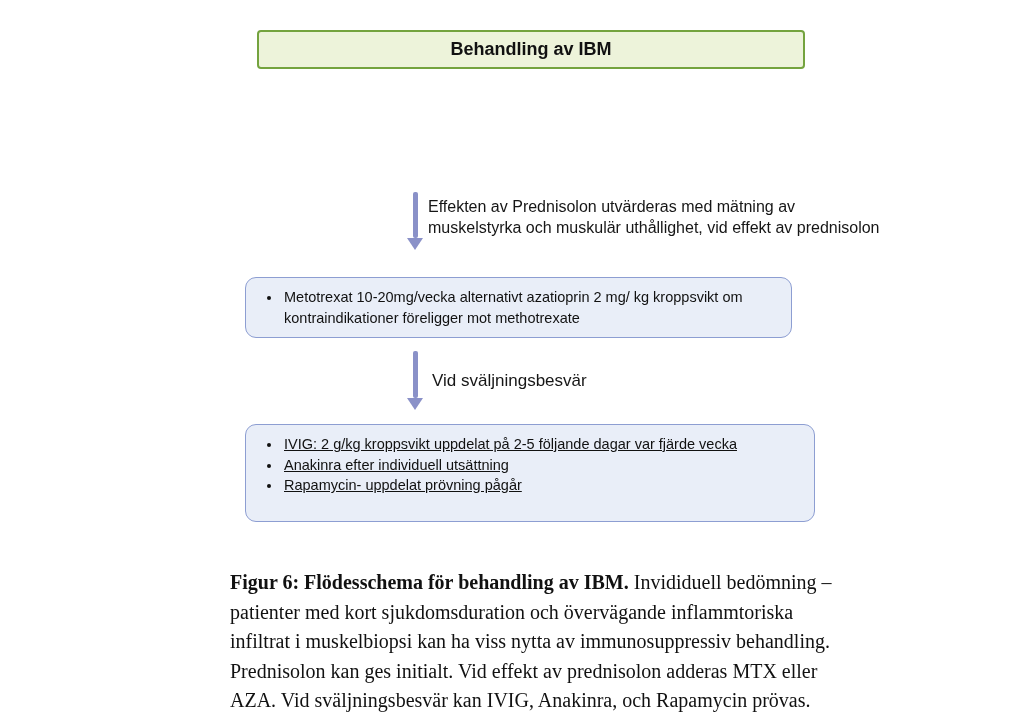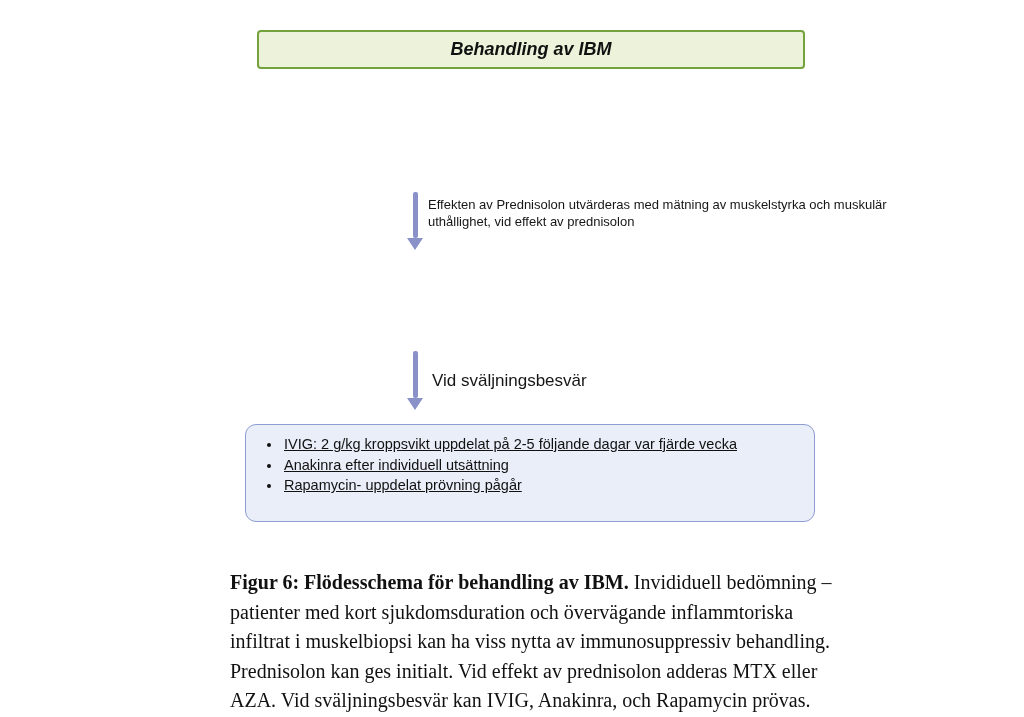--- a/index.html
+++ b/index.html
@@ -18,21 +18,21 @@
     width:1024px;height:717px;
     background:#ffffff;
     overflow:hidden;
   }
   .title-box{
     position:absolute;left:257px;top:30px;width:548px;height:39px;
     background:var(--title-box-bg);
     border:2px solid var(--title-box-border);
     border-radius:4px;
     display:flex;align-items:center;justify-content:center;
-    font-size:18px;font-weight:bold;font-style:italic;
+    font-size:18px;font-weight:bold;
   }
   .flow-box{
     position:absolute;
     background:var(--flow-box-bg);
     border:1.6px solid var(--flow-box-border);
     border-radius:11px;
     padding:9px 16px 9px 14px;
     font-size:14.5px;line-height:1.42;
   }
   .flow-box ul{margin:0;padding-left:22px;list-style:disc;}
@@ -44,21 +44,21 @@
   .arrow-1{left:407px;top:192px;height:58px;}
   .arrow-2{left:407px;top:351px;height:59px;}
   .arrow-line{width:5px;flex:1;background:var(--arrow);border-radius:2px;}
   .arrow-head{
     width:0;height:0;
     border-left:8px solid transparent;
     border-right:8px solid transparent;
     border-top:12px solid var(--arrow);
   }
   .arrow-label{position:absolute;color:#161616;}
-  .label-1{left:428px;top:196px;width:462px;font-size:13px;line-height:1.33;}
+  .label-1{left:428px;top:196px;width:462px;font-size:16px;line-height:1.33;}
   .label-2{left:432px;top:371px;font-size:17px;white-space:nowrap;text-align:right;}
   .caption{
     position:absolute;left:230px;top:568px;width:624px;
     font-size:20px;line-height:1.48;font-family:Liberation Serif, serif;
   }
   .caption-bold{font-weight:bold;}
 </style>
 </head>
 <body>
 
@@ -68,20 +68,25 @@
     <span>Behandling av IBM</span>
   </div>
 
 
   <div class="arrow arrow-1">
     <div class="arrow-line"></div>
     <div class="arrow-head"></div>
   </div>
   <div class="arrow-label label-1">Effekten av Prednisolon utvärderas med mätning av muskelstyrka och muskulär uthållighet, vid effekt av prednisolon</div>
 
+  <div class="flow-box box-2">
+    <ul>
+      <li>Metotrexat 10-20mg/vecka alternativt azatioprin 2 mg/ kg kroppsvikt om kontraindikationer föreligger mot methotrexate</li>
+    </ul>
+  </div>
 
   <div class="arrow arrow-2">
     <div class="arrow-line"></div>
     <div class="arrow-head"></div>
   </div>
   <div class="arrow-label label-2">Vid sväljningsbesvär</div>
 
   <div class="flow-box box-3">
     <ul>
       <li>IVIG: 2 g/kg kroppsvikt uppdelat på 2-5 följande dagar var fjärde vecka</li>

